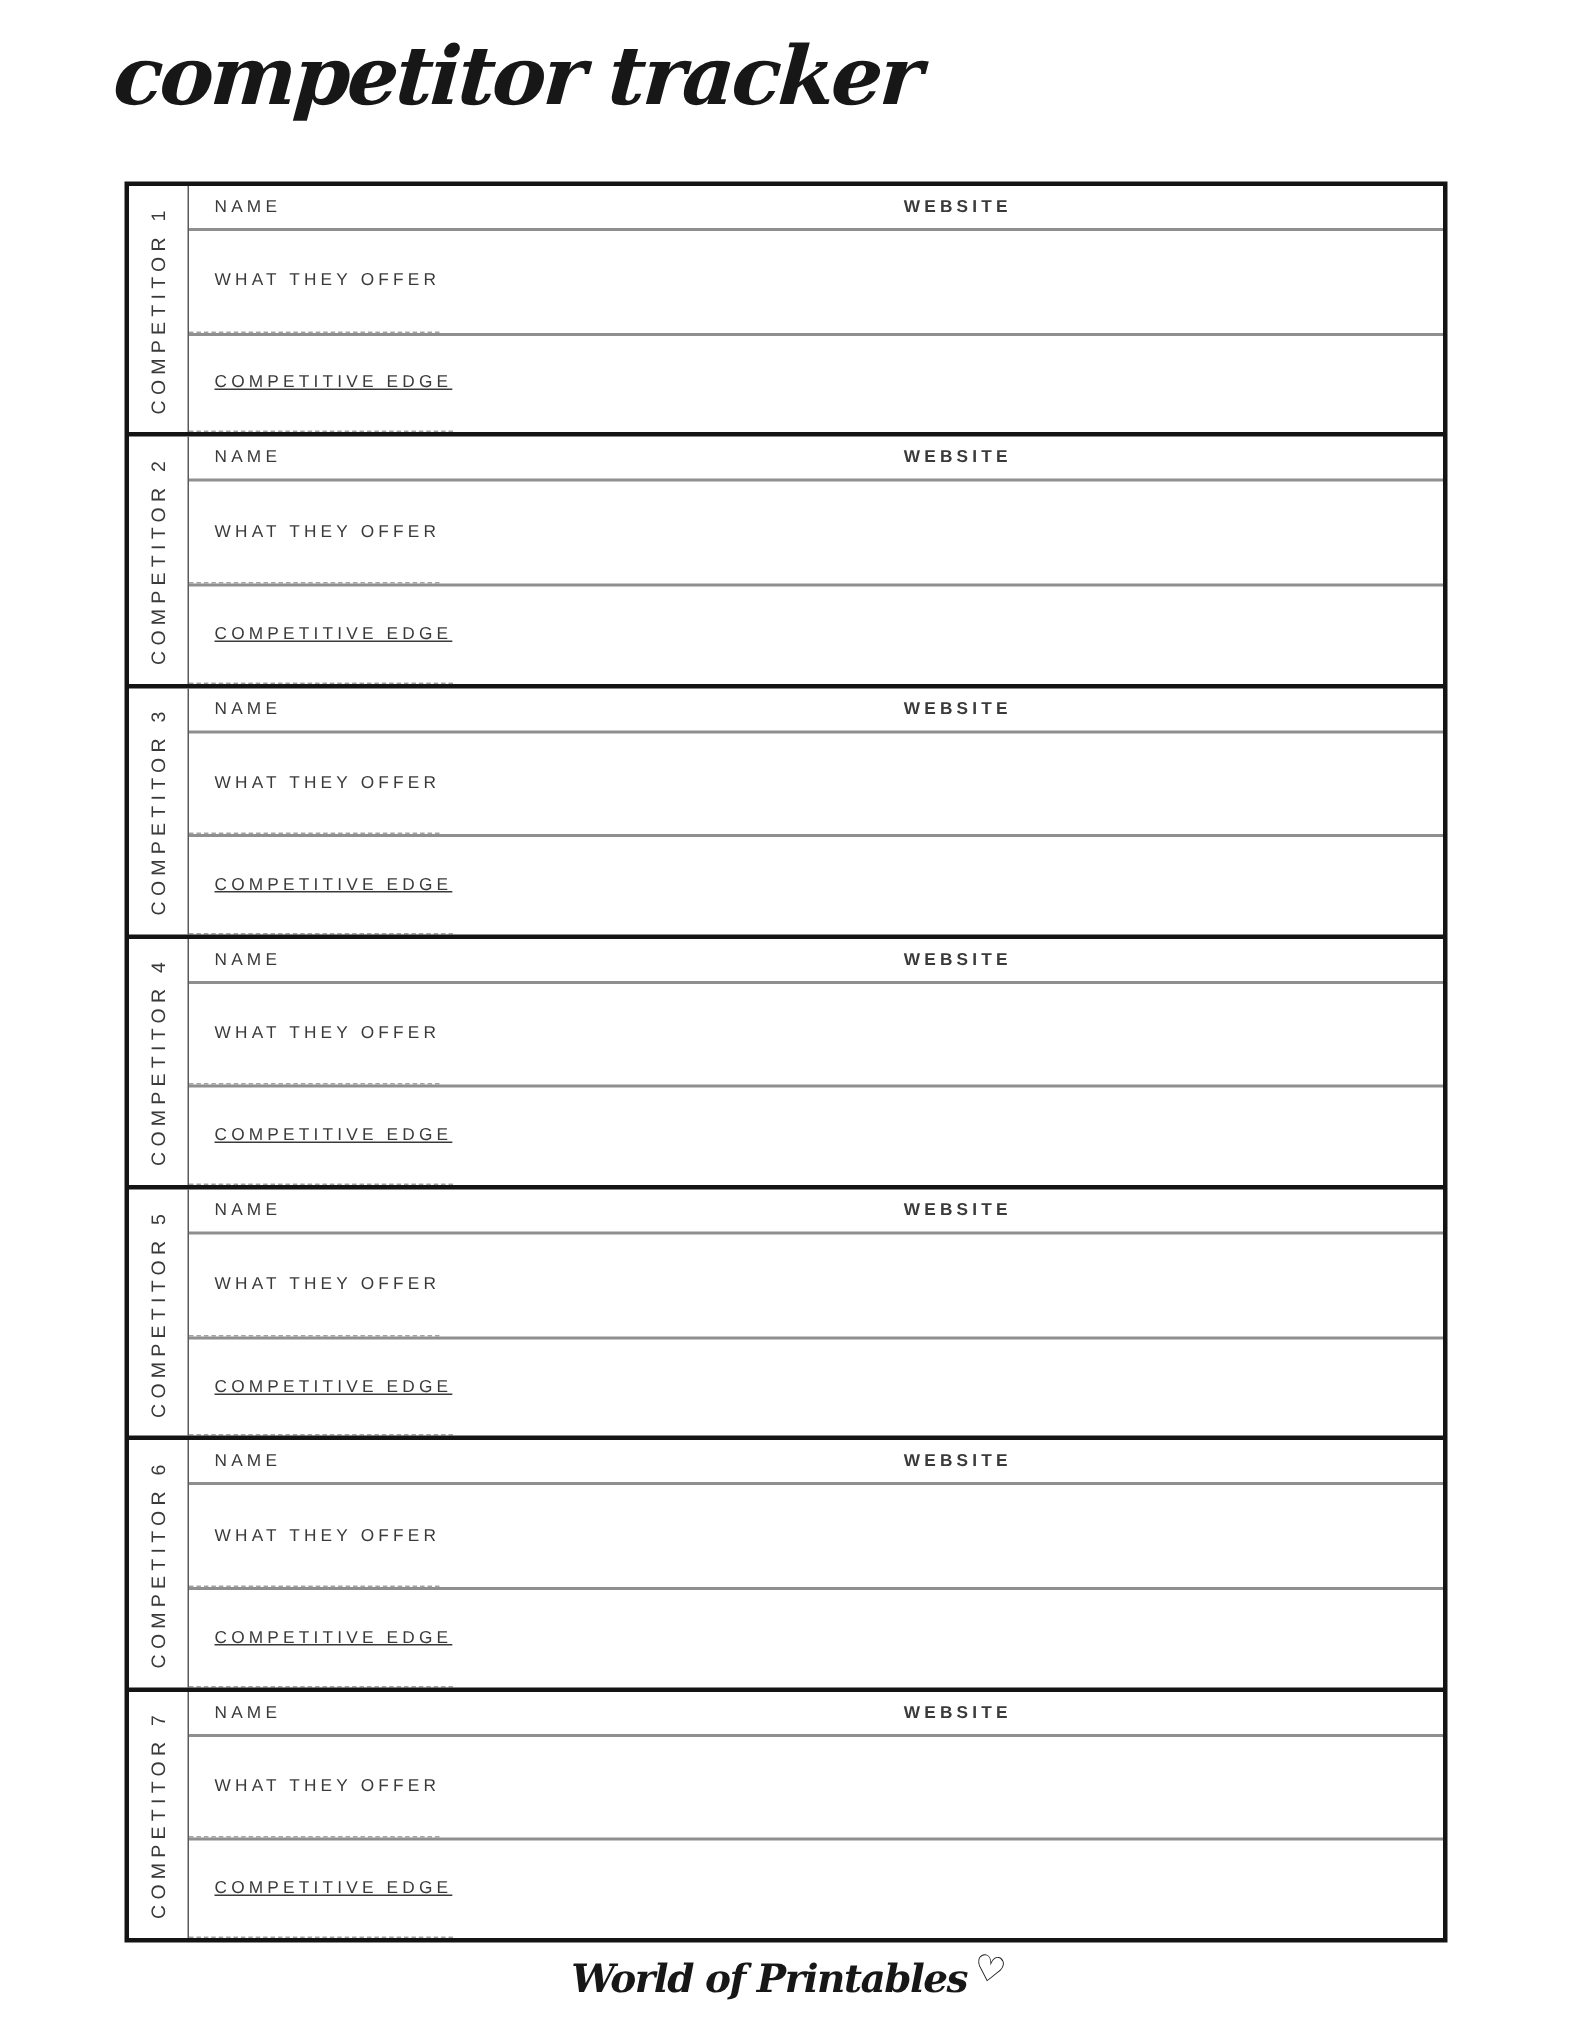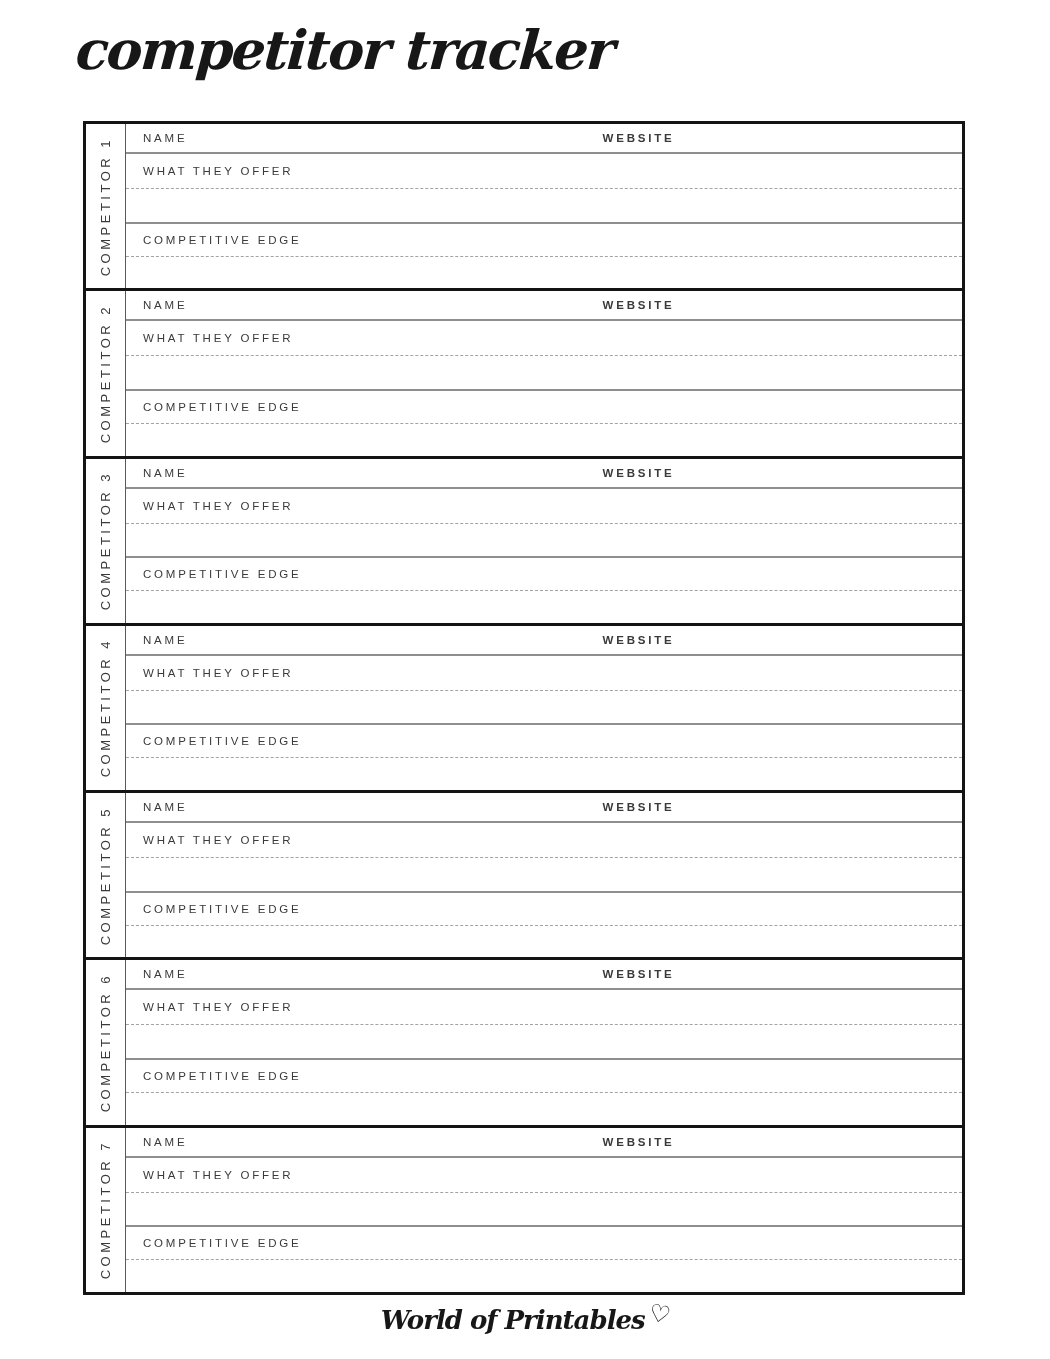--- a/index.html
+++ b/index.html
@@ -91,33 +91,33 @@
   }
   .website-label {
     position: absolute;
     left: 57%;
     top: 50%;
     transform: translateY(-50%);
     font-weight: bold;
   }
   .sect {
     display: flex;
-    flex-direction: column;
+    flex-direction: row;
     min-height: 0;
   }
   .sect.offer { flex: 70 1 0; }
   .sect.edge  { flex: 67 1 0; border-top: 2px solid #8f8f8f; }
   .lrow {
     display: flex;
     align-items: center;
     padding-left: 17px;
     border-bottom: 1px dashed #a3a3a3;
   }
   .sect.offer .lrow { flex: 0 0 35px; }
-  .sect.edge  .lrow { flex: 0 0 33px; }
+  .sect.edge  .lrow { flex: 0 0 33px; text-decoration: underline; }
   .write-area { flex: 1 1 auto; }
 
   
   .footer {
     position: absolute;
     left: 0;
     top: 1305px;
     width: 100%;
     text-align: center;
     font-family: "DejaVu Serif", serif;

